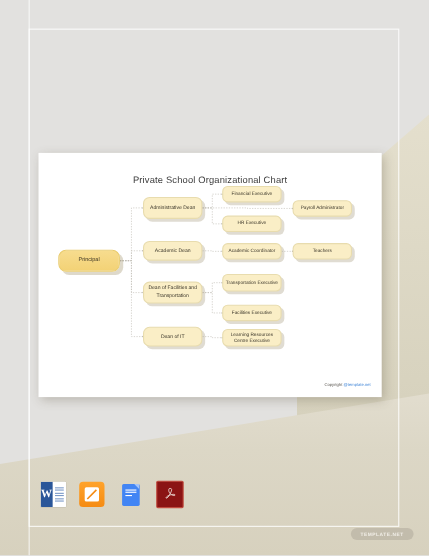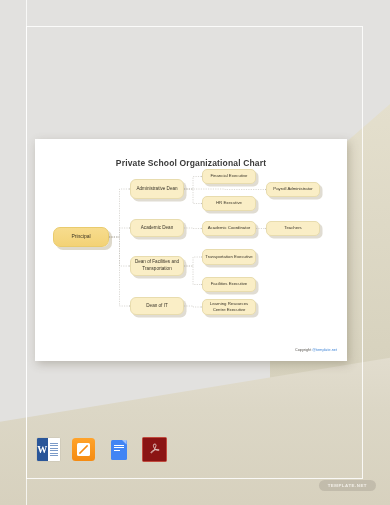--- a/index.html
+++ b/index.html
@@ -35,21 +35,20 @@
   
   .doc-card{
     position:absolute;left:35px;top:139px;width:312px;height:222px;
     background:#ffffff;
     box-shadow:2px 3px 9px rgba(90,80,60,0.30);
   }
   .doc-title{
     position:absolute;left:0;top:19px;width:100%;
     text-align:center;font-size:8.5px;color:#3b3b3b;
     letter-spacing:0.15px;
-    font-weight:bold;
   }
 
   
   .chart{position:absolute;left:0;top:0;width:312px;height:222px;}
   .links{position:absolute;left:0;top:0;width:312px;height:222px;}
 
   .node{
     position:absolute;box-sizing:border-box;
     background:#faeec6;
     border:1px solid #e8dcae;

